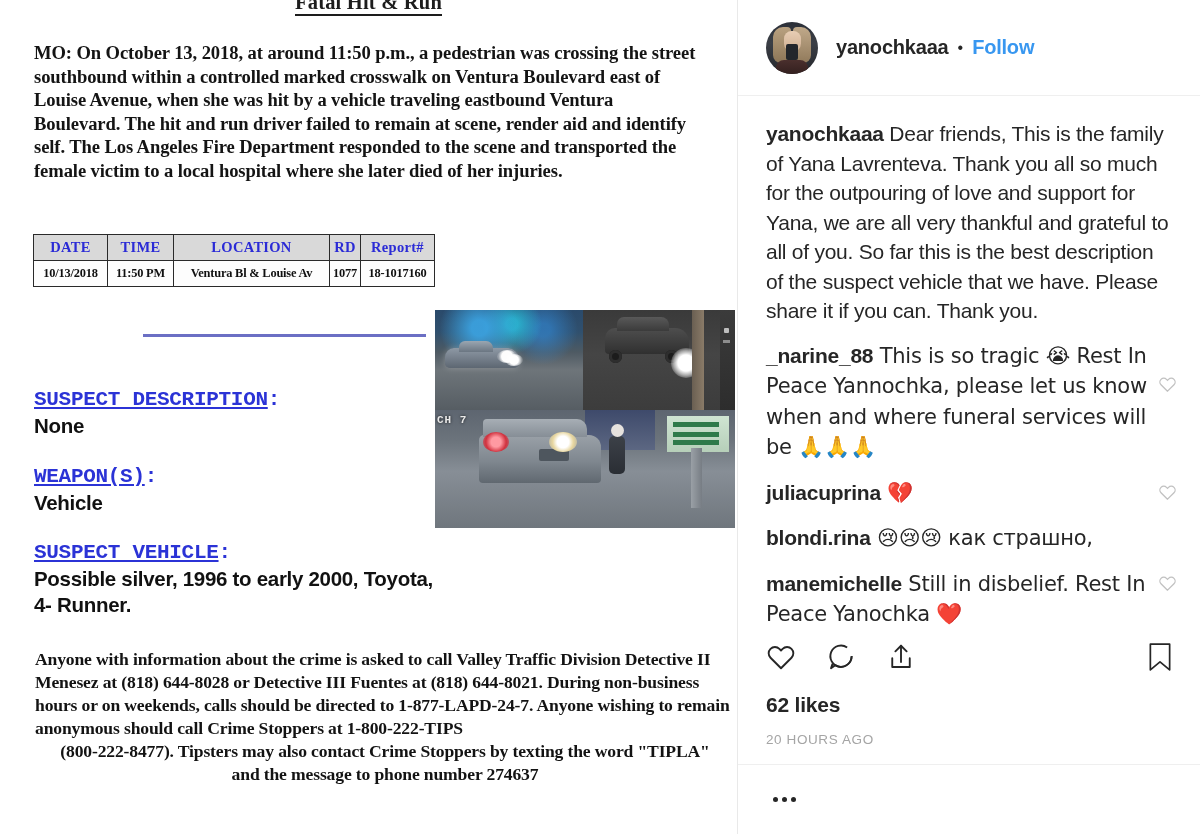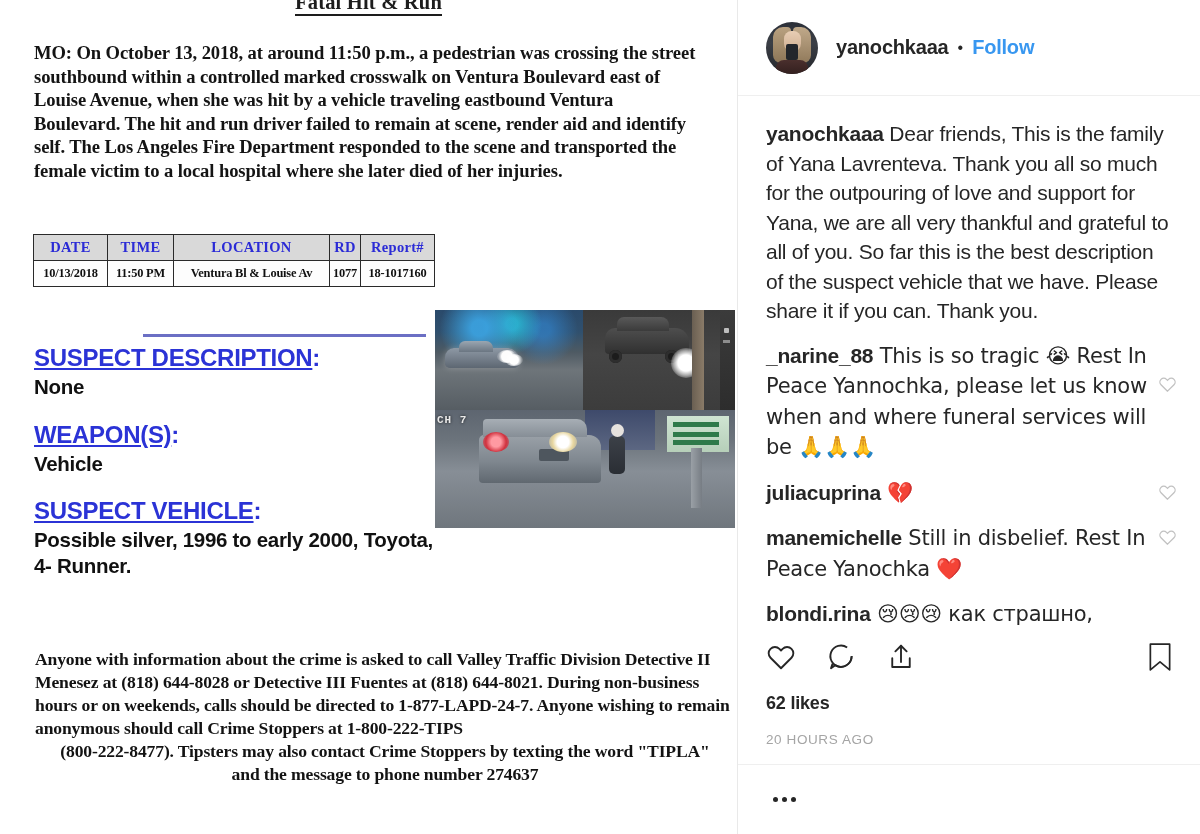--- a/index.html
+++ b/index.html
@@ -64,23 +64,23 @@
 
   
   .blue-rule {
     position: absolute; left: 143px; top: 334px; width: 283px; height: 3px;
     background: #6b6fc4;
   }
 
   
   .sect { position: absolute; left: 34px; width: 400px; }
   .sect-head {
-    font-family: Liberation Sans, sans-serif;
-    font-weight: bold; font-size: 24px; color: #2b33d6;
-    letter-spacing: -0.3px; white-space: nowrap;
+    font-family: Liberation Mono, monospace;
+    font-weight: bold; font-size: 21px; color: #2b33d6;
+    letter-spacing: -0.3px; white-space: nowrap; margin-top: 44px;
   }
   .sect-head u { text-decoration: underline; text-underline-offset: 2px; }
   .sect-head .tail { color: #2b33d6; text-decoration: none; }
   .sect-body {
     font-family: "Liberation Sans", sans-serif;
     font-weight: bold; font-size: 20.5px; color: #111;
     line-height: 26px; letter-spacing: -0.3px; margin-top: 2px;
   }
   #sec-desc    { top: 344px; }
   #sec-weapon  { top: 421px; }
@@ -299,21 +299,21 @@
   .ig-actions {
     position: absolute; left: 0; top: 626px; width: 463px; height: 62px;
     display: flex; align-items: center; padding: 0 28px;
   }
   .act-icon { width: 30px; height: 30px; margin-right: 30px; cursor: pointer; }
   .act-spacer { flex: 1 1 auto; }
   .act-save { width: 26px; height: 30px; cursor: pointer; margin-right: 0; }
 
   .ig-likes {
     position: absolute; left: 28px; top: 693px;
-    font-size: 18px; font-weight: 600; color: #262626; letter-spacing: -.2px;
+    font-size: 21px; font-weight: 600; color: #262626; letter-spacing: -.2px;
   }
   .ig-time {
     position: absolute; left: 28px; top: 732px;
     font-size: 13.5px; color: #a5a5a5; letter-spacing: .6px;
   }
   .ig-addbar {
     position: absolute; left: 0; top: 764px; width: 463px; height: 70px;
     border-top: 1px solid #efefef;
     display: flex; align-items: center; padding: 0 28px;
   }
@@ -456,28 +456,28 @@
 
 
       <div class="ig-entry">
         <div class="etext"><span class="uname">juliacuprina</span><span class="emoji"> 💔</span></div>
         <svg class="like-heart t0" viewBox="0 0 24 24" fill="none" stroke="#8e8e8e" stroke-width="1.6">
             <path d="M12 20.5 3.8 12.4a4.9 4.9 0 0 1 0-6.9 4.9 4.9 0 0 1 6.9 0l1.3 1.3 1.3-1.3a4.9 4.9 0 0 1 6.9 0 4.9 4.9 0 0 1 0 6.9z"></path>
           </svg>
       </div>
 
       <div class="ig-entry">
+        <div class="etext"><span class="uname">blondi.rina</span><span class="emoji"> 😢😢😢 как страшно,</span></div>
+      </div>
+
+      <div class="ig-entry">
         <div class="etext"><span class="uname">manemichelle</span><span class="emoji"> Still in disbelief. Rest In Peace Yanochka ❤️</span></div>
         <svg class="like-heart t0" viewBox="0 0 24 24" fill="none" stroke="#8e8e8e" stroke-width="1.6">
             <path d="M12 20.5 3.8 12.4a4.9 4.9 0 0 1 0-6.9 4.9 4.9 0 0 1 6.9 0l1.3 1.3 1.3-1.3a4.9 4.9 0 0 1 6.9 0 4.9 4.9 0 0 1 0 6.9z"></path>
           </svg>
-      </div>
-
-      <div class="ig-entry">
-        <div class="etext"><span class="uname">blondi.rina</span><span class="emoji"> 😢😢😢 как страшно,</span></div>
       </div>
 
     </div>
 
     <div class="ig-actions">
       <svg class="act-icon" viewBox="0 0 24 24" fill="none" stroke="#262626" stroke-width="1.5" stroke-linejoin="round">
           <path d="M12 21 3.6 12.6a5 5 0 0 1 0-7.1 5 5 0 0 1 7.1 0l1.3 1.3 1.3-1.3a5 5 0 0 1 7.1 0 5 5 0 0 1 0 7.1z"></path>
         </svg>
       <svg class="act-icon" viewBox="0 0 24 24" fill="none" stroke="#262626" stroke-width="1.5" stroke-linejoin="round">
           <path d="M20.5 11.3a8.5 8.5 0 1 1-3.6-6.9"></path>

